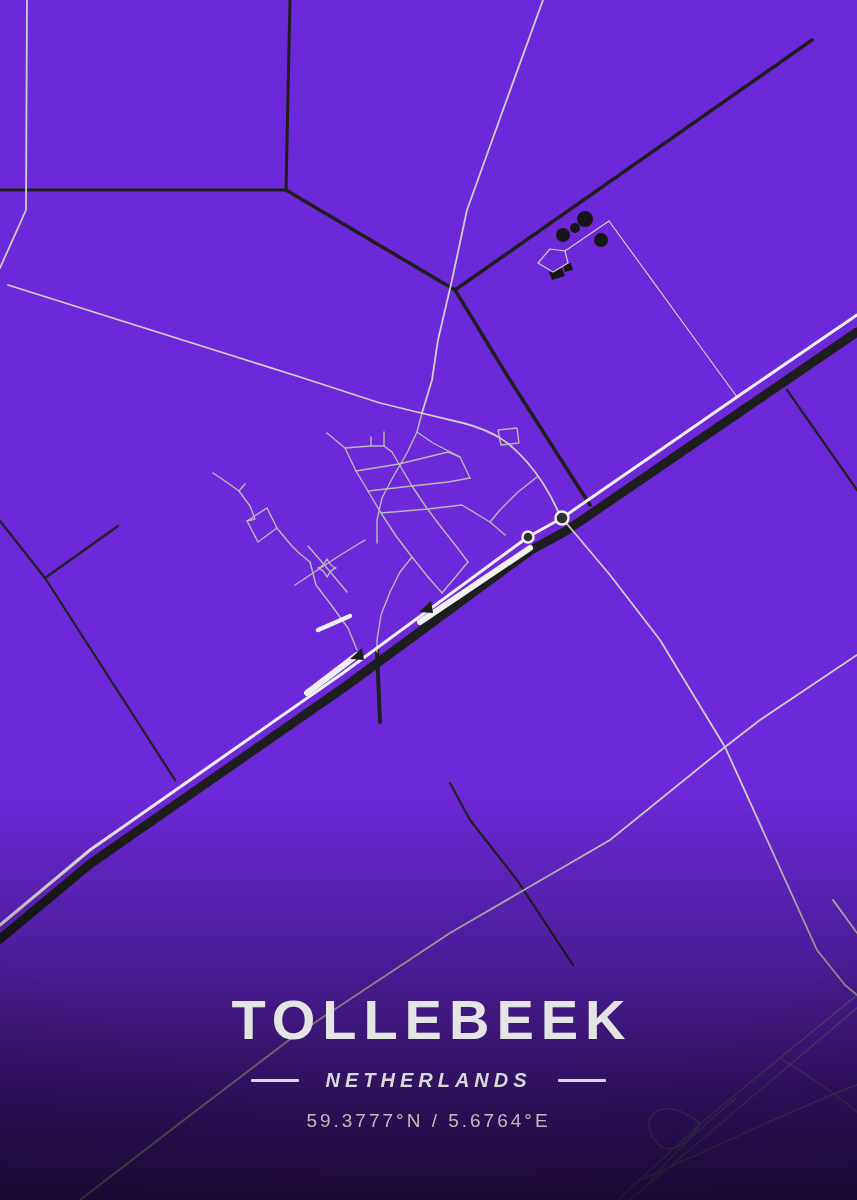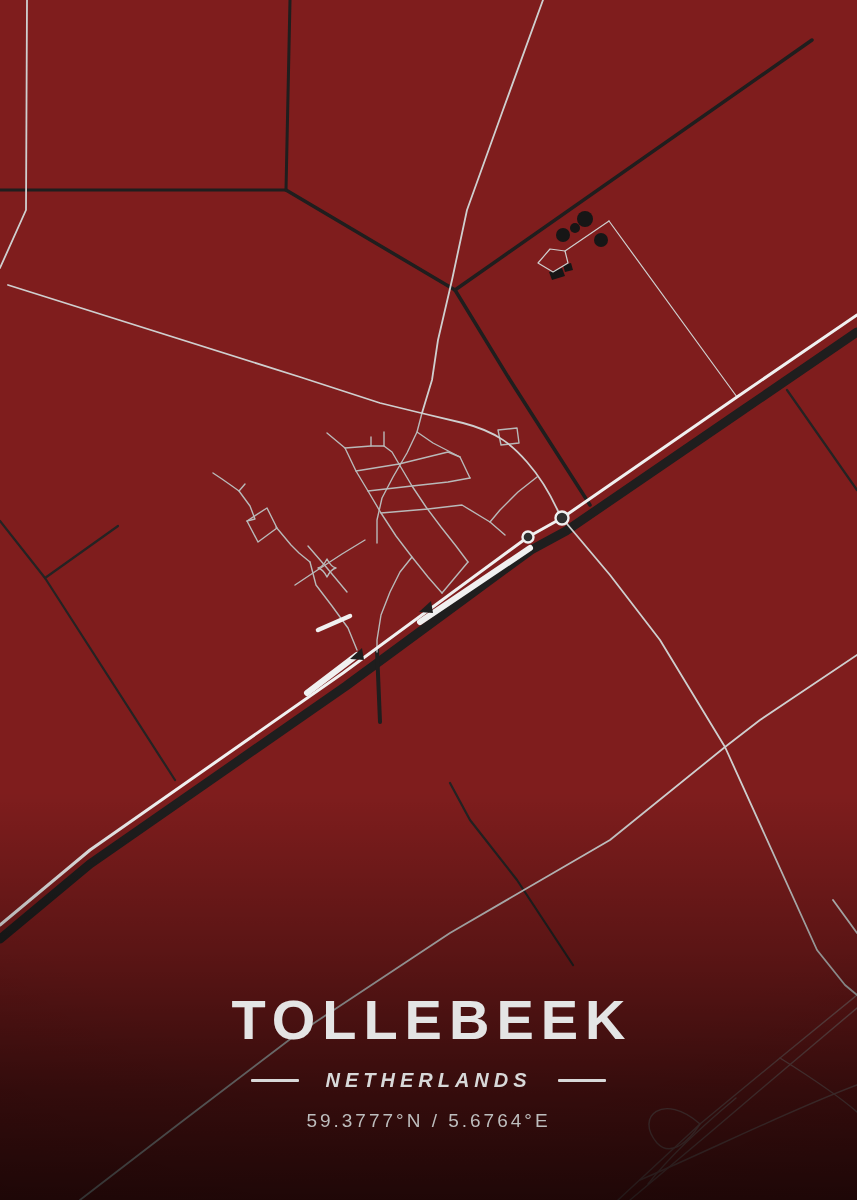--- a/index.html
+++ b/index.html
@@ -1,20 +1,20 @@
 <!DOCTYPE html>
 <html><head>
 <meta charset="utf-8">
 <style>
   html,body{margin:0;padding:0;background:#302f2f;}
   .poster{
     position:relative;
     width:857px;height:1200px;
     overflow:hidden;
-    background:#7f1d1d;
+    background:#6d28d9;
     font-family:"Liberation Sans", sans-serif;
   }
   .map-svg{position:absolute;inset:0;display:block;}
   .vignette{
     position:absolute;inset:0;pointer-events:none;
     background:radial-gradient(130% 95% at 50% 38%, rgba(0,0,0,0) 55%, rgba(0,0,0,0.20) 100%);
   }
   .bottom-fade{
     position:absolute;inset:0;pointer-events:none;
     background:linear-gradient(180deg, rgba(0,0,0,0) 66%, rgba(0,0,0,0.30) 80%, rgba(0,0,0,0.58) 91%, rgba(0,0,0,0.74) 100%);

